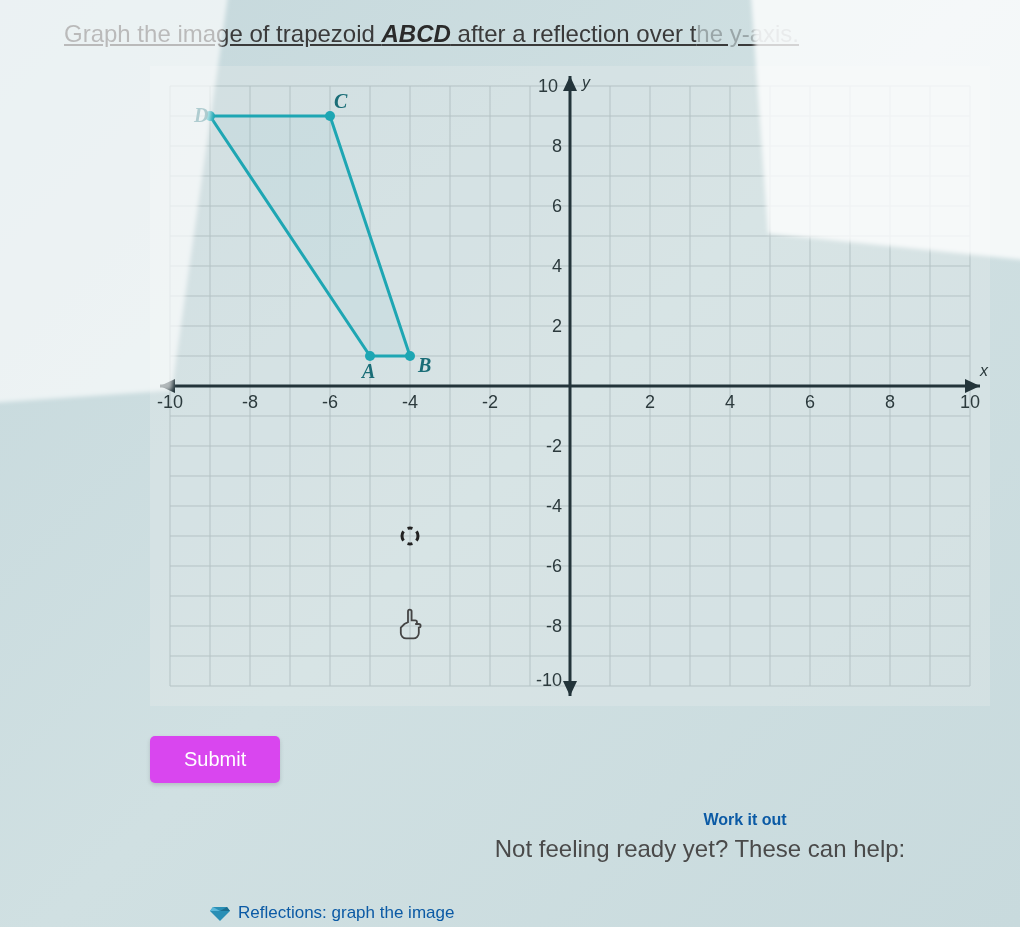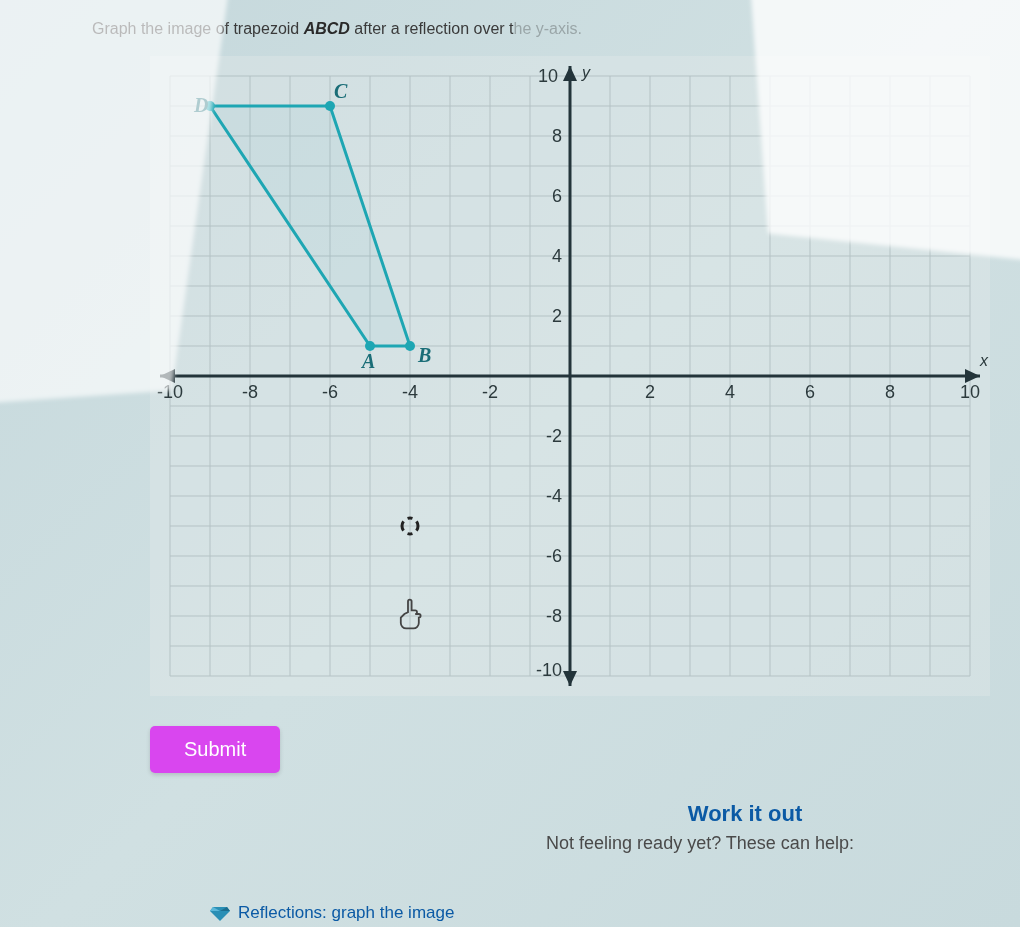--- a/index.html
+++ b/index.html
@@ -11,24 +11,25 @@
     overflow: hidden;
     position: relative;
   }
   .page {
     position: relative;
     width: 100%;
     height: 100%;
     padding: 20px 0 0 0;
   }
   .prompt {
-    font-size: 16px;
+    font-size: 24px;
     color: #3a3a3a;
-    margin: 0 0 18px 92px;
+    margin: 0 0 18px 64px;
     font-weight: 500;
+    text-decoration: underline;
   }
   .prompt .shape { font-style: italic; font-weight: 600; color: #2a2a2a; }
   .prompt .faded { color: #9aa6a8; }
   .graph-wrap {
     position: relative;
     width: 840px;
     height: 640px;
     margin-left: 150px;
     background: rgba(230,235,236,0.35);
   }
@@ -45,28 +46,28 @@
     cursor: pointer;
     box-shadow: 0 2px 4px rgba(0,0,0,0.15);
   }
   .workout {
     margin: 28px 0 0 0;
     text-align: center;
     width: 100%;
   }
   .workout .title {
     color: #0b5aa5;
-    font-size: 22px;
+    font-size: 16px;
     font-weight: 600;
     margin-bottom: 6px;
     margin-left: 470px;
   }
   .workout .sub {
     color: #4a4a4a;
-    font-size: 18px;
+    font-size: 24px;
     margin-left: 380px;
   }
   .help-row {
     position: absolute;
     bottom: 4px;
     left: 0;
     width: 100%;
     display: flex;
     gap: 320px;
     padding-left: 210px;

